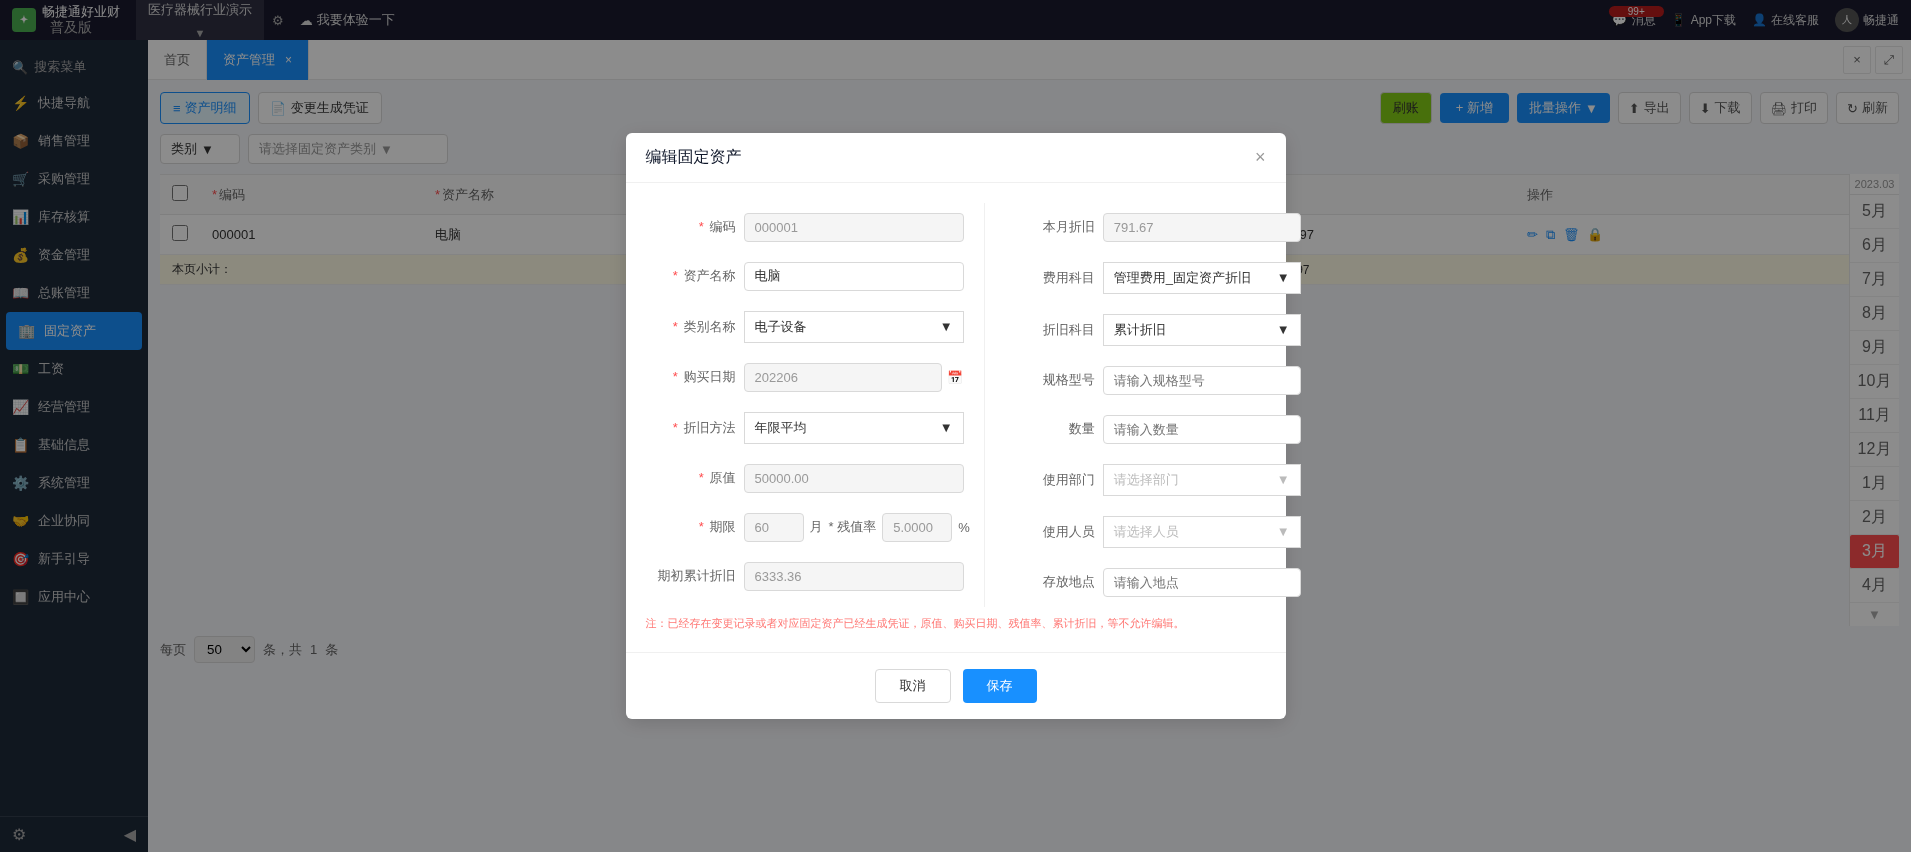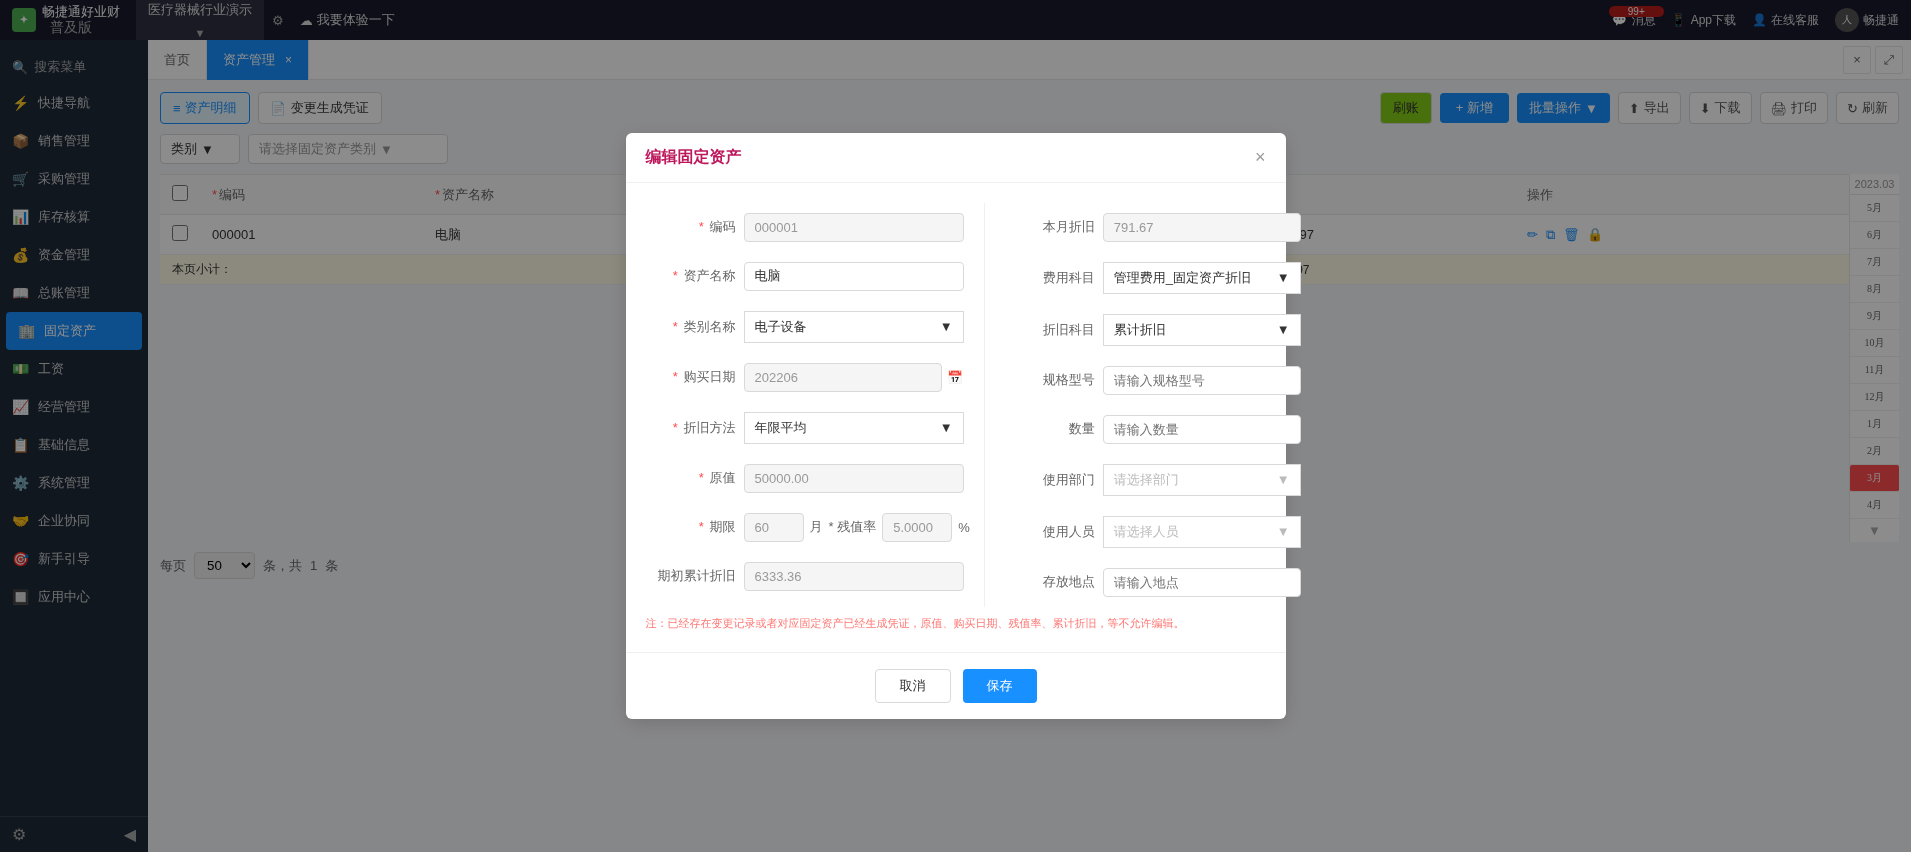--- a/index.html
+++ b/index.html
@@ -62,32 +62,32 @@
     
     .data-table { width: 100%; border-collapse: collapse; background: #fff; font-size: 13px; }
     .data-table th { background: #fafafa; border-bottom: 1px solid #e8e8e8; border-top: 1px solid #e8e8e8; padding: 10px 12px; text-align: left; font-weight: normal; color: #666; white-space: nowrap; }
     .data-table td { border-bottom: 1px solid #f0f0f0; padding: 10px 12px; color: #333; }
     .required-star { color: #ff4d4f; margin-right: 2px; }
     .table-checkbox { width: 16px; height: 16px; }
     .subtotal-row { background: #fffbe6; font-size: 12px; color: #666; }
     .subtotal-row td { padding: 6px 12px; }
     .op-icons { display: flex; gap: 8px; }
     .op-icon { cursor: pointer; color: #1890ff; }
-    .month-item { display: flex; align-items: center; justify-content: center; padding: 6px 4px; font-size: 10px; color: #666; border-bottom: 1px solid #f0f0f0; cursor: pointer; font-family: Liberation Serif, serif; }
+    .month-item { display: flex; align-items: center; justify-content: center; padding: 6px 4px; font-size: 16px; color: #666; border-bottom: 1px solid #f0f0f0; cursor: pointer; }
     .month-item.active { background: #1890ff; color: #fff; border-radius: 2px; }
 
     
     .pagination { display: flex; align-items: center; gap: 8px; padding: 10px 0; font-size: 13px; color: #666; }
     .pagination-select { padding: 4px 8px; border: 1px solid #d9d9d9; border-radius: 4px; }
 
     
     .modal-overlay { position: fixed; top: 0; left: 0; right: 0; bottom: 0; background: rgba(0,0,0,0.45); display: flex; align-items: center; justify-content: center; z-index: 1000; }
     .modal { background: #fff; border-radius: 6px; width: 660px; max-width: 90vw; box-shadow: 0 4px 20px rgba(0,0,0,0.15); }
     .modal-header { display: flex; align-items: center; justify-content: space-between; padding: 14px 20px; border-bottom: 1px solid #f0f0f0; }
-    .modal-title { font-size: 16px; font-weight: 700; color: #be185d; }
+    .modal-title { font-size: 16px; font-weight: 400; color: #0f172a; }
     .modal-close { cursor: pointer; color: #999; font-size: 18px; }
     .modal-body { padding: 20px; }
     .modal-footer { display: flex; justify-content: center; gap: 12px; padding: 16px; border-top: 1px solid #f0f0f0; }
 
     
     .form-grid { display: grid; grid-template-columns: 1fr 1fr; gap: 0; }
     .form-row { display: flex; align-items: center; padding: 10px 0; gap: 8px; }
     .form-label { width: 90px; text-align: right; font-size: 13px; color: #666; flex-shrink: 0; }
     .form-label .req { color: #ff4d4f; margin-right: 2px; }
     .form-input { flex: 1; border: 1px solid #d9d9d9; border-radius: 4px; padding: 6px 10px; font-size: 13px; outline: none; color: #333; }

